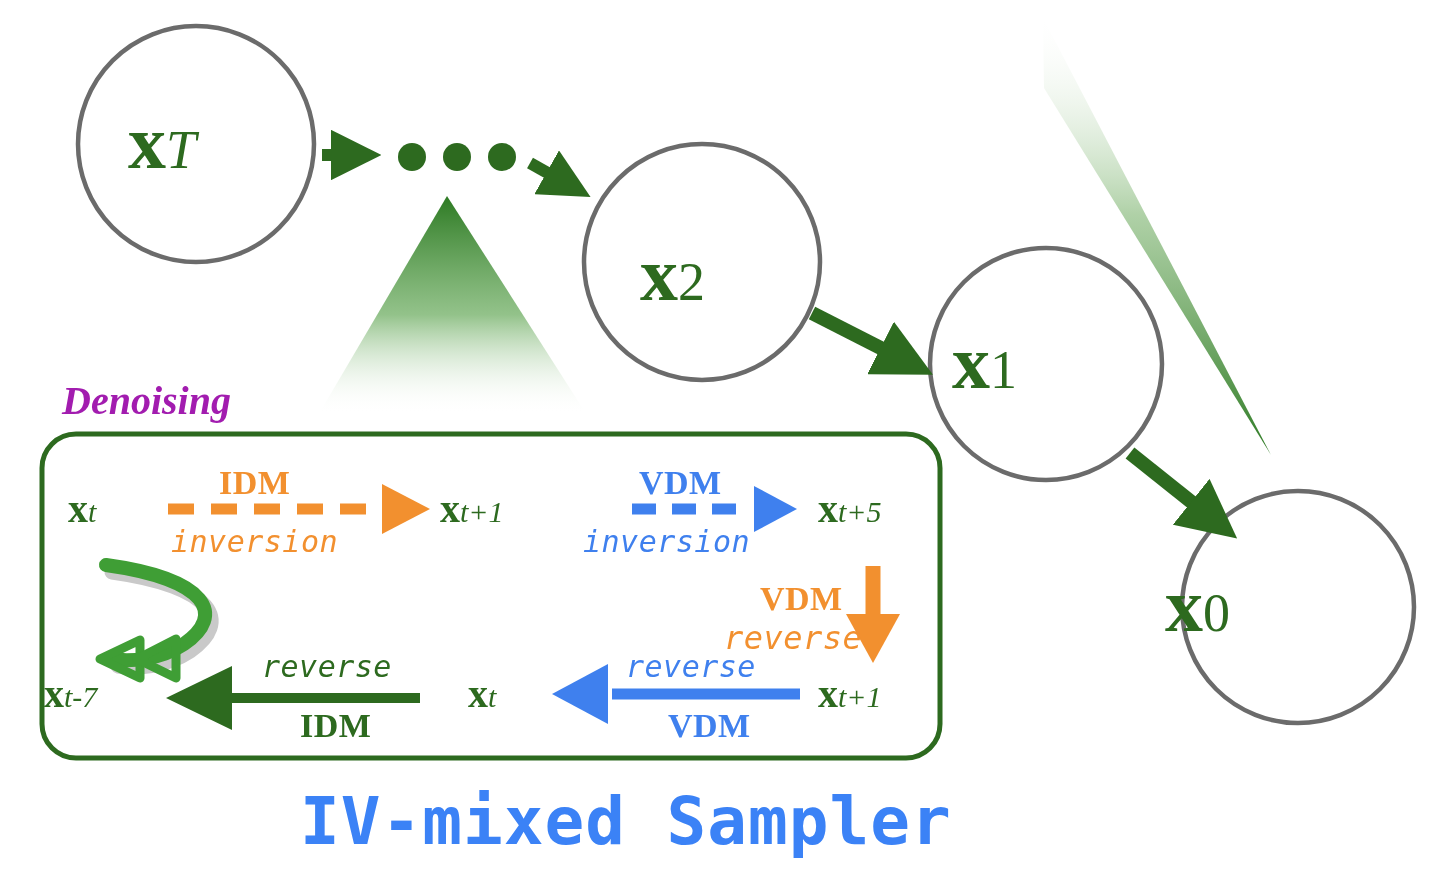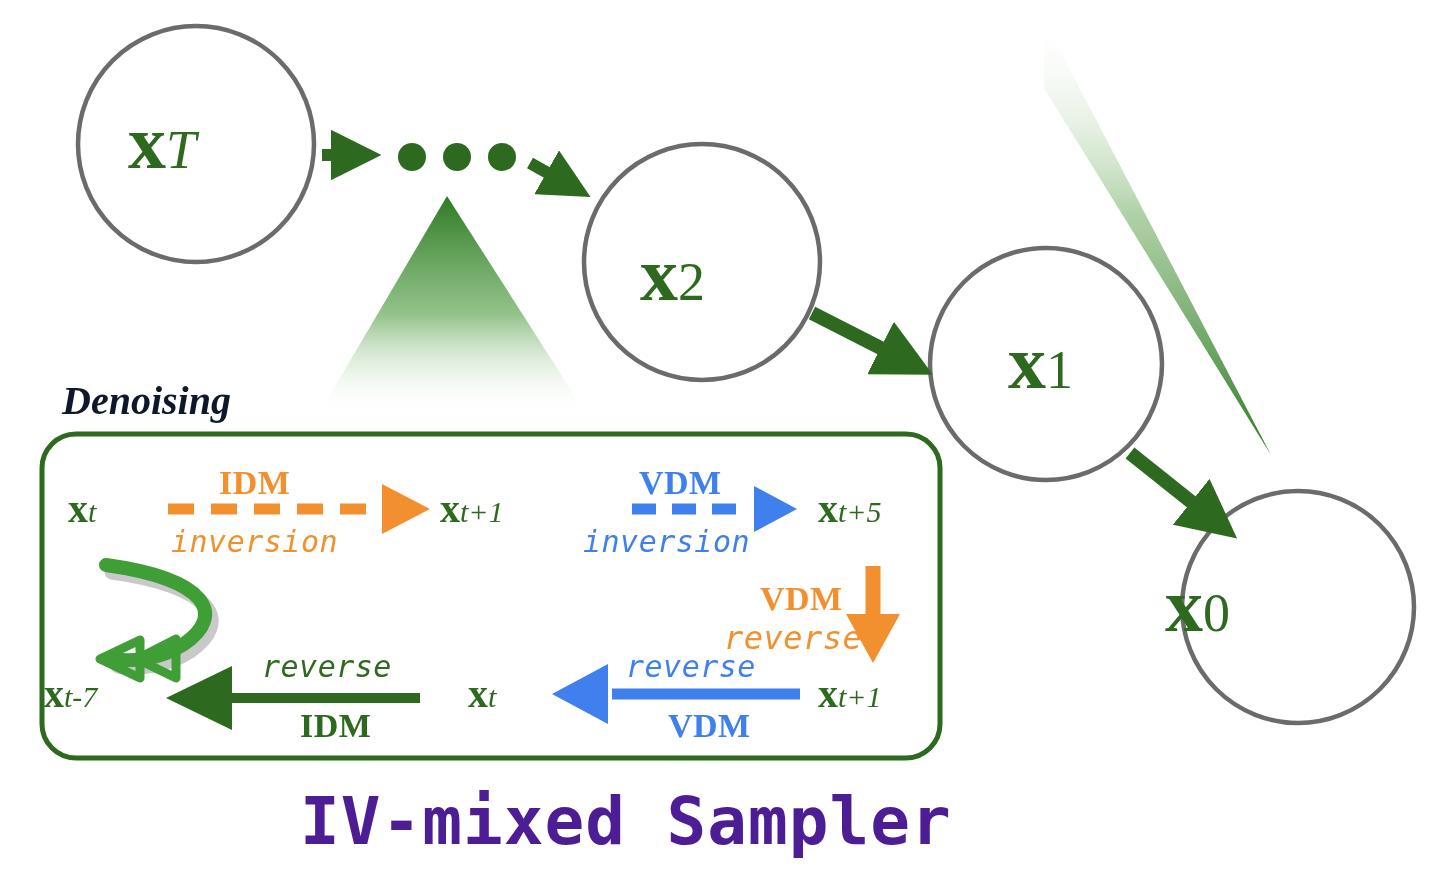--- a/index.html
+++ b/index.html
@@ -35,25 +35,25 @@
   }
   
   .monoi{
     font-family:"DejaVu Sans Mono","Liberation Mono",monospace;
     font-weight:normal;font-style:italic;letter-spacing:0.5px;
   }
 
   .denoising-label{
     font-family:"Liberation Serif", serif;
     font-weight:bold;font-style:italic;
-    font-size:40px;color:#0f172a;
+    font-size:40px;color:#a21caf;
   }
   .title{
     font-family:"DejaVu Sans Mono","Liberation Mono",monospace;
-    font-weight:bold;font-size:66px;color:#4c1d95;letter-spacing:1px;
+    font-weight:bold;font-size:66px;color:#3b82f6;letter-spacing:1px;
   }
 </style>
 </head>
 <body>
 
 <div id="stage">
 
   <svg id="svgroot" viewBox="0 0 1440 878">
     <defs>
       <linearGradient id="gradUp" x1="0" y1="0" x2="0" y2="1">
@@ -119,21 +119,21 @@
     <path d="M140,640 L100,659 L140,678 z" fill="none" stroke="#3f9e35" stroke-width="9" stroke-linejoin="round"></path>
     <path d="M176,639 L137,659 L176,678 z" fill="none" stroke="#3f9e35" stroke-width="9" stroke-linejoin="round"></path>
   </svg>
 
   <div class="txt math nodelbl" style="left:128px;top:104px;">
     <span class="bx">x</span><span class="sub">T</span>
   </div>
   <div class="txt math nodelbl" style="left:640px;top:236px;">
     <span class="bx">x</span><span class="subn">2</span>
   </div>
-  <div class="txt math nodelbl" style="left:1008px;top:324px;">
+  <div class="txt math nodelbl" style="left:952px;top:324px;">
     <span class="bx">x</span><span class="subn">1</span>
   </div>
   <div class="txt math nodelbl" style="left:1165px;top:567px;">
     <span class="bx">x</span><span class="subn">0</span>
   </div>
 
   <div class="txt denoising-label" style="left:62px;top:381px;">Denoising</div>
 
   <div class="txt math statelbl" style="left:68px;top:489px;">
     <span class="bx">x</span><span class="sub">t</span>

